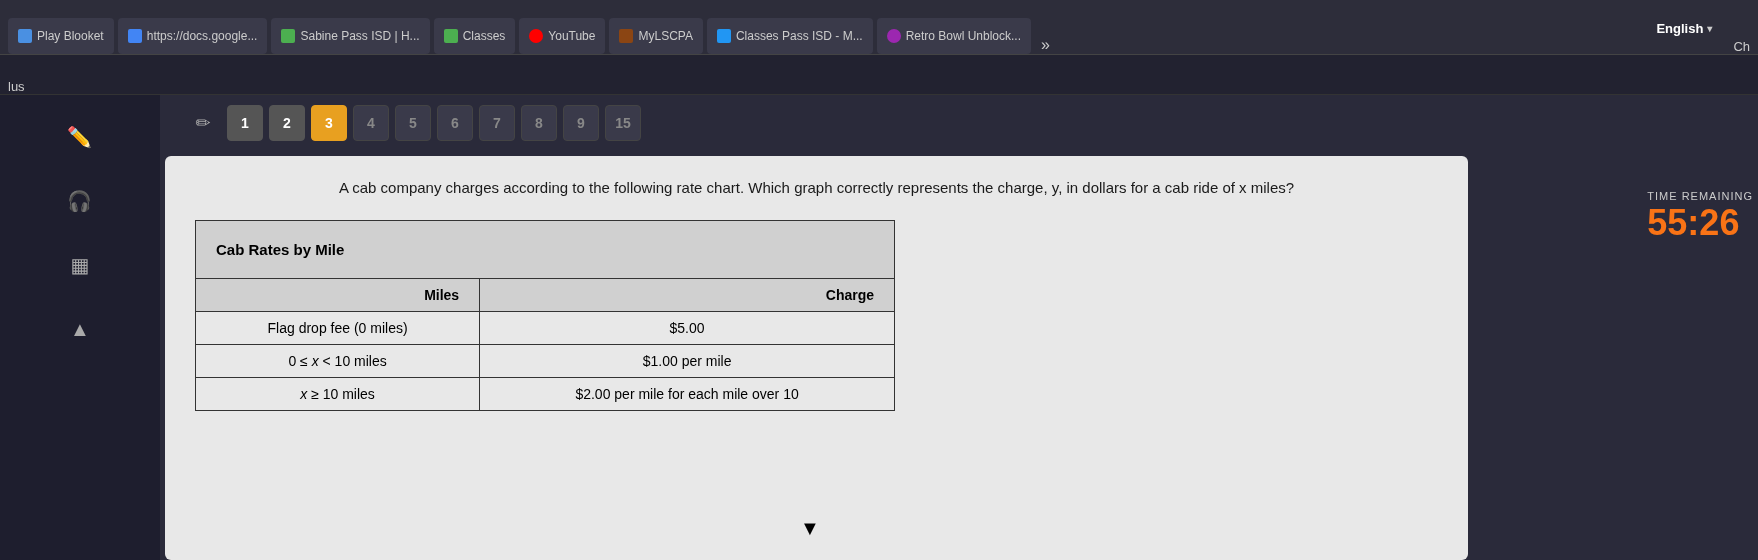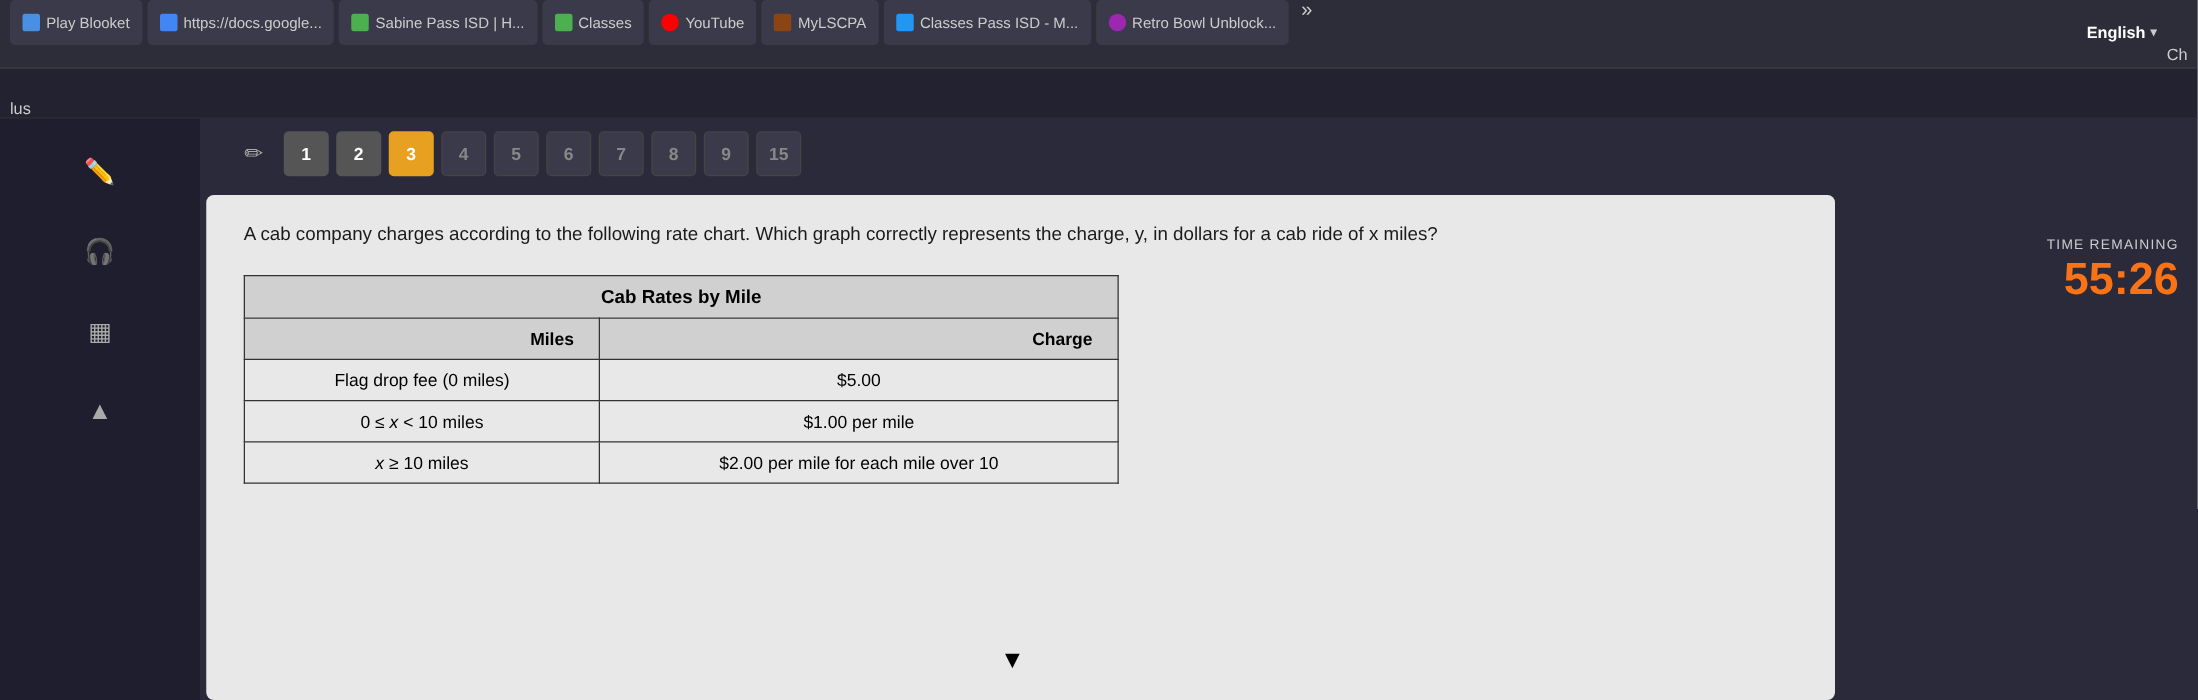--- a/index.html
+++ b/index.html
@@ -10,21 +10,21 @@
       font-family: Arial, sans-serif;
       overflow: hidden;
     }
 
     
     .browser-bar {
       width: 100%;
       height: 55px;
       background: #2d2d3a;
       display: flex;
-      align-items: flex-start;
+      align-items: flex-end;
       padding: 0 8px;
       gap: 4px;
       border-bottom: 1px solid #444;
     }
 
     .tab {
       display: flex;
       align-items: center;
       gap: 5px;
       padding: 4px 10px;
@@ -57,21 +57,21 @@
       color: #ccc;
       font-size: 16px;
       padding: 0 6px;
       cursor: pointer;
     }
 
     .top-right {
       margin-left: auto;
       display: flex;
       align-items: center;
-      gap: 8px;
+      gap: 21px;
     }
 
     .english-dropdown {
       display: flex;
       align-items: center;
       gap: 4px;
       color: #fff;
       font-size: 13px;
       font-weight: bold;
       cursor: pointer;
@@ -127,23 +127,23 @@
       display: flex;
       align-items: center;
       justify-content: center;
       color: #aaa;
       font-size: 20px;
     }
 
     
     .timer-section {
       position: absolute;
-      right: 15px;
+      right: 5px;
       top: 95px;
-      text-align: right;
+      text-align: left;
       color: #fff;
     }
 
     .timer-label {
       font-size: 11px;
       color: #ccc;
       letter-spacing: 1px;
       text-transform: uppercase;
     }
 
@@ -220,37 +220,38 @@
       padding: 20px 30px;
       flex: 1;
       margin-right: 280px;
     }
 
     .question-text {
       font-size: 15px;
       color: #1a1a1a;
       line-height: 1.6;
       margin-bottom: 20px;
+      text-align: center;
     }
 
     
     .rate-table {
       width: 700px;
       border-collapse: collapse;
       border: 1px solid #333;
     }
 
     .rate-table caption {
       background: #d0d0d0;
       font-weight: bold;
       font-size: 15px;
-      padding: 8px;
+      padding: 20px;
       border: 1px solid #333;
       border-bottom: none;
-      text-align: center;
+      text-align: left;
     }
 
     .rate-table th {
       background: #d0d0d0;
       border: 1px solid #333;
       padding: 8px 20px;
       text-align: right;
       font-size: 14px;
       font-weight: bold;
     }

